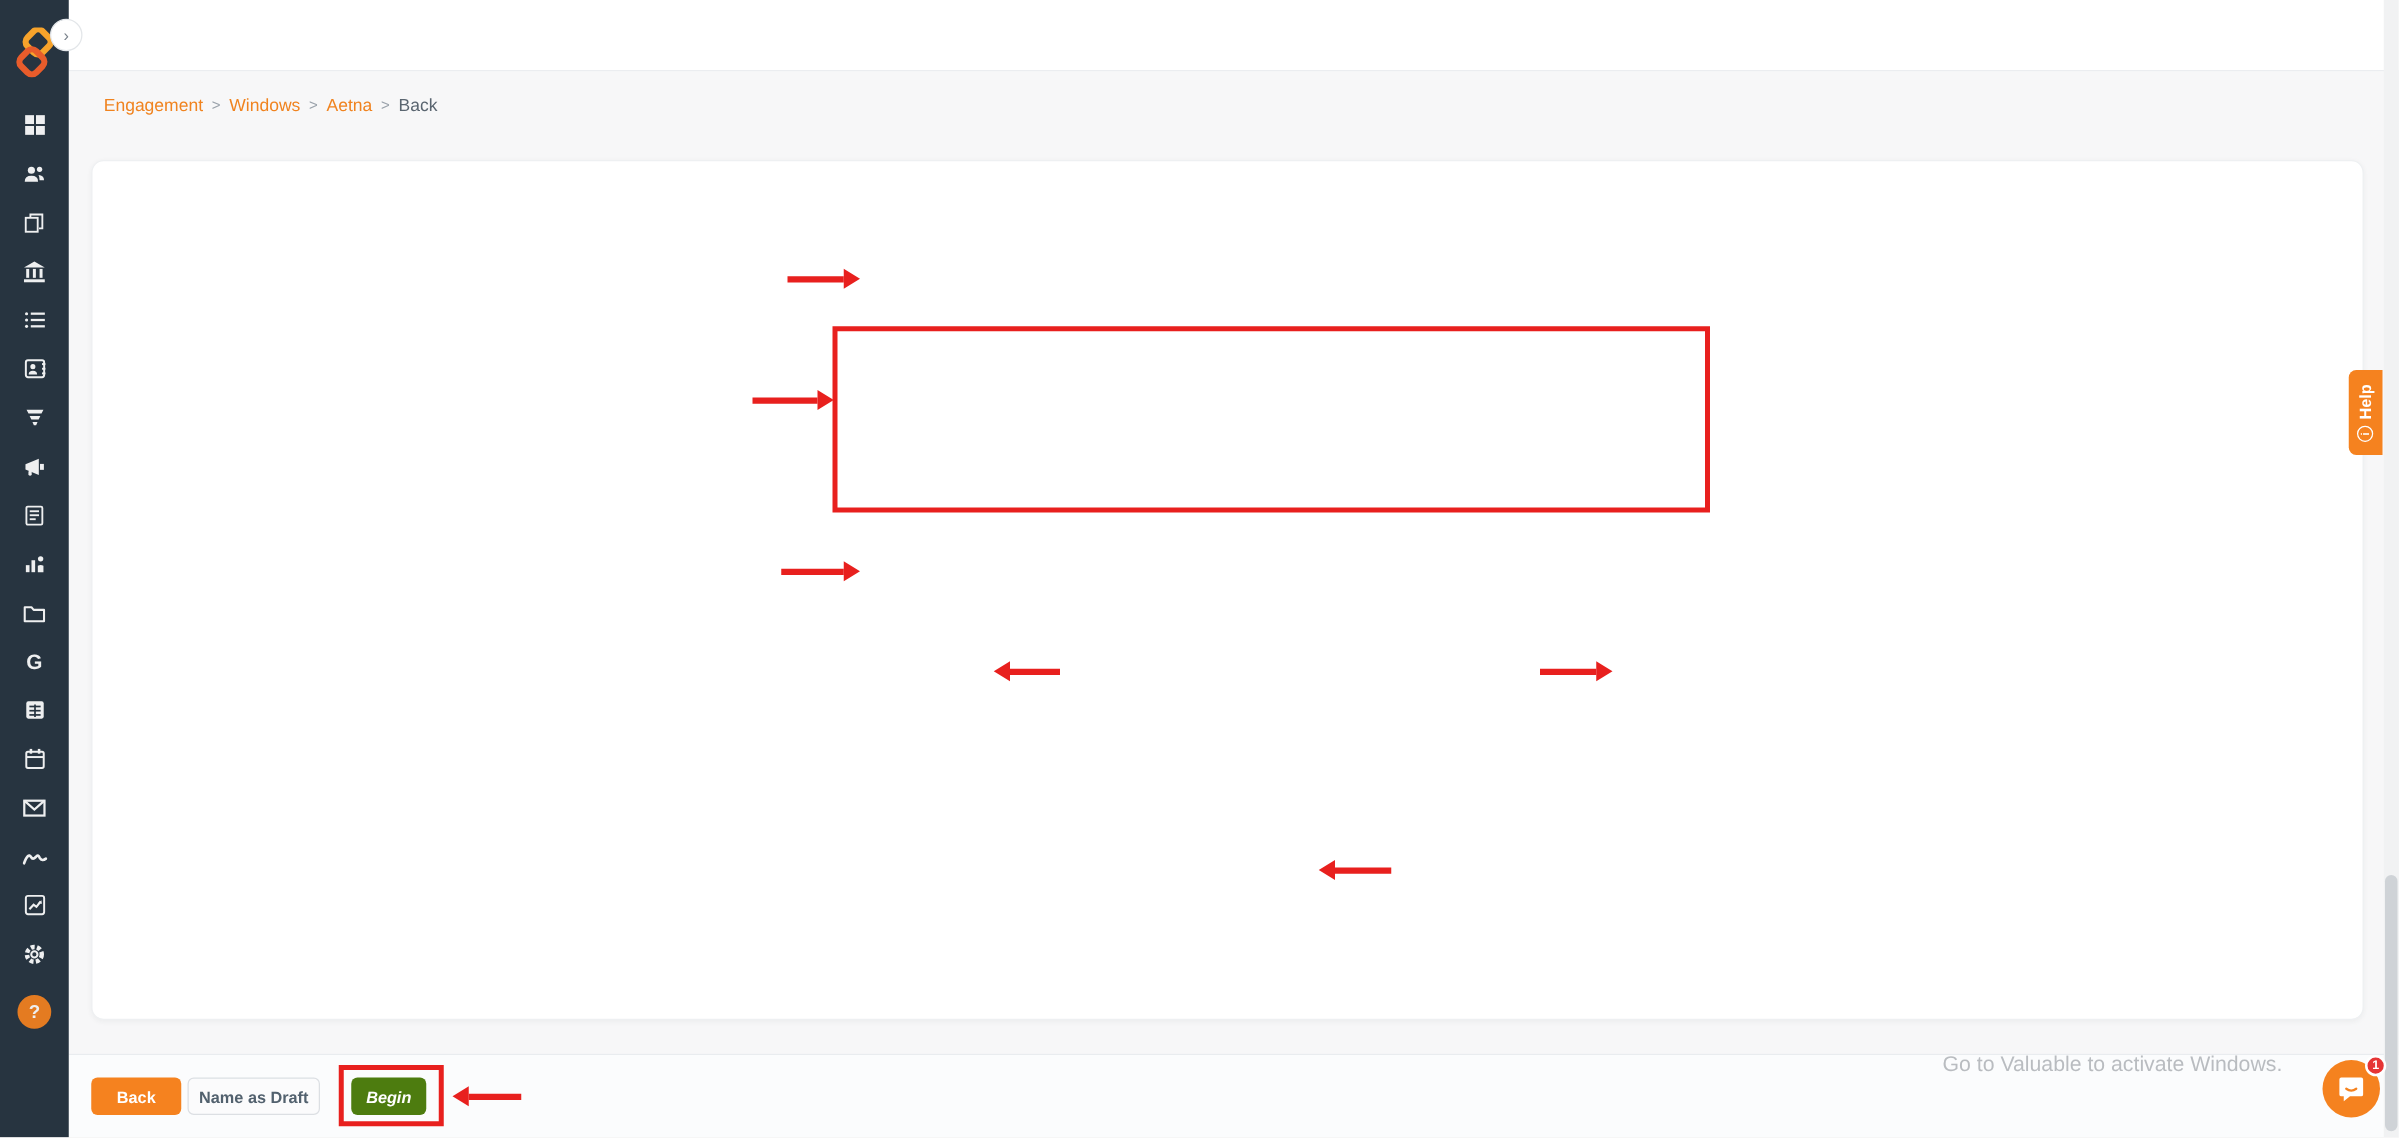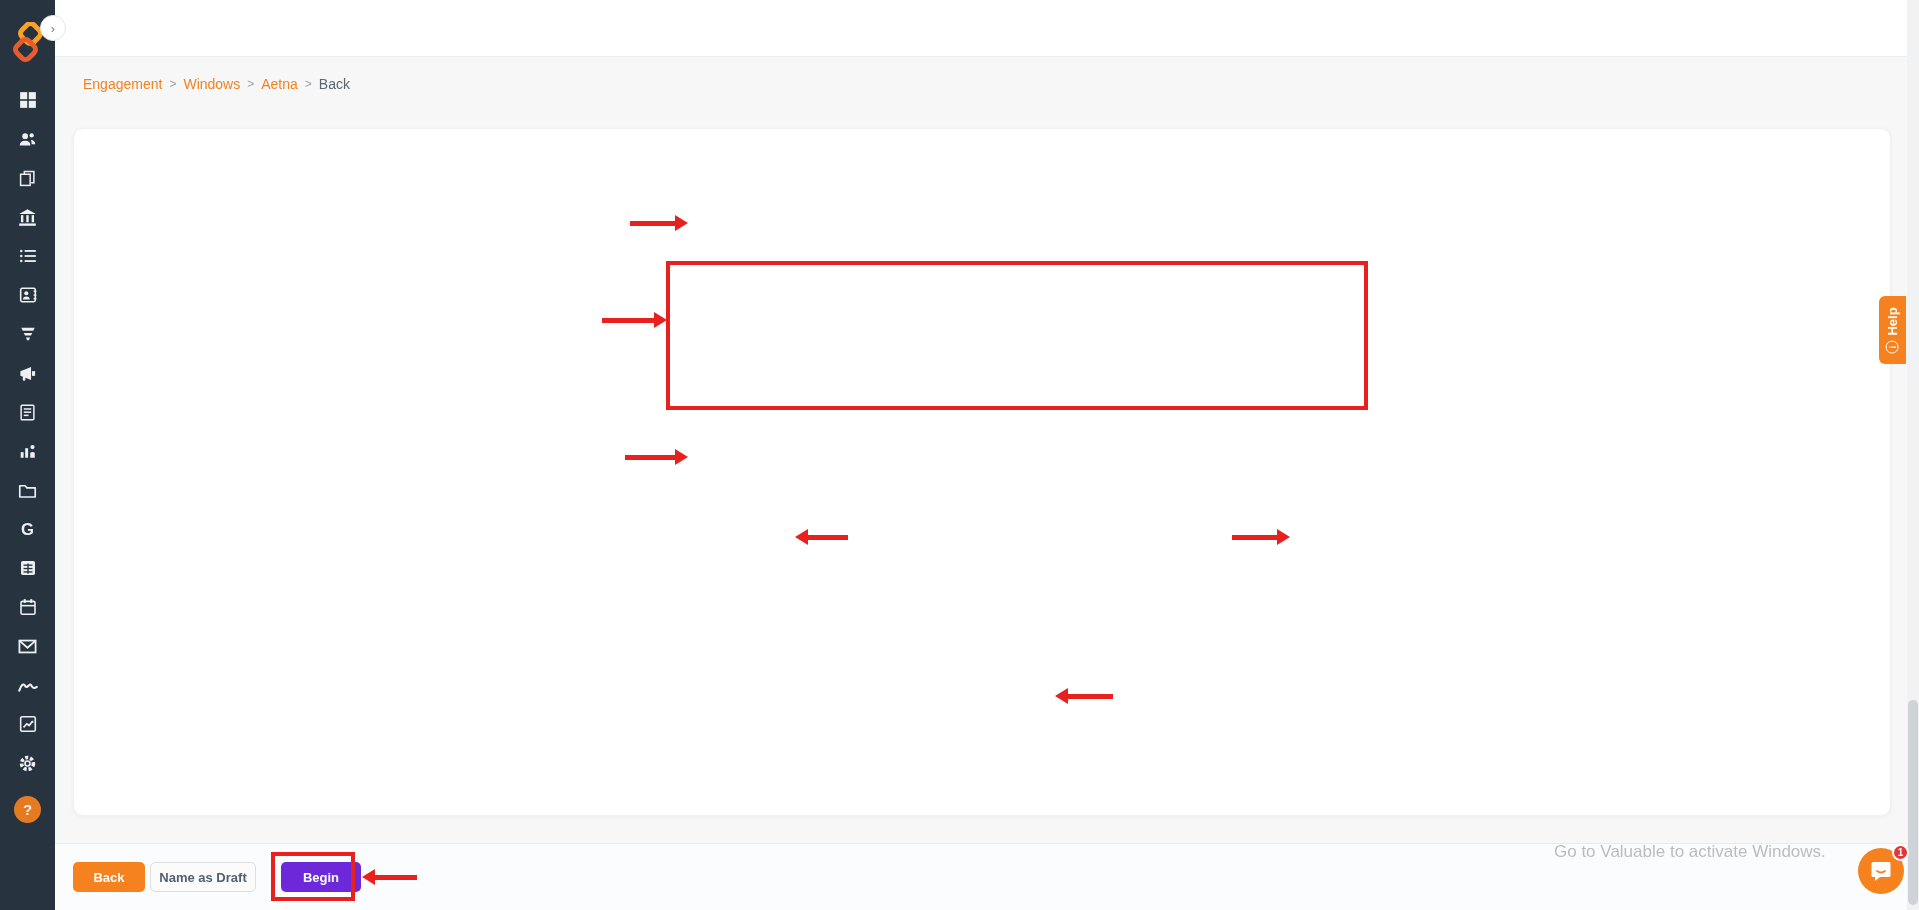--- a/index.html
+++ b/index.html
@@ -76,21 +76,21 @@
   .ann-box { position:absolute; border:4px solid #e8201e; z-index:12; pointer-events:none; }
   .arr { position:absolute; background:#e8201e; height:5px; z-index:13; pointer-events:none; }
   .arr.r::after { content:""; position:absolute; right:-13px; top:-6px; border-top:8.5px solid transparent; border-bottom:8.5px solid transparent; border-left:13px solid #e8201e; }
   .arr.l::after { content:""; position:absolute; left:-13px; top:-6px; border-top:8.5px solid transparent; border-bottom:8.5px solid transparent; border-right:13px solid #e8201e; }
 
   
   .footer { position:absolute; left:55px; top:843px; width:1864px; height:67px; background:#fbfcfd; border-top:1px solid #e9ecef; z-index:6; }
   .btn { position:absolute; top:862px; height:30px; border-radius:5px; display:flex; align-items:center; justify-content:center; font-size:13px; font-weight:bold; z-index:7; cursor:pointer; }
   .btn-back { left:73px; width:72px; background:#f5821f; color:#fff; }
   .btn-draft { left:150px; width:106px; background:#fbfbfc; border:1px solid #dcdfe3; color:#52616e; }
-  .btn-begin { left:281px; width:80px; background:#6d28d9; color:#fff; }
+  .btn-begin { left:281px; width:60px; background:#4d7c0f; color:#fff;font-style:italic; }
 
   
   .help-tab { position:absolute; right:13px; top:296px; width:27px; height:68px; background:#f5821f; border-radius:6px 0 0 6px; display:flex; align-items:center; justify-content:center; z-index:25; cursor:pointer; }
   .help-tab .inner { transform:rotate(-90deg); display:flex; align-items:center; gap:5px; color:#fff; font-size:13px; font-weight:bold; white-space:nowrap; }
   .info-dot { width:13px; height:13px; border-radius:50%; border:1.4px solid #fff; font-size:9px; font-weight:bold; display:flex; align-items:center; justify-content:center; }
   .info-dot::after { content:"i"; }
   .scrollbar { position:absolute; right:0; top:0; width:12px; height:910px; background:#f1f2f3; z-index:24; }
   .scroll-thumb { position:absolute; right:1px; top:700px; width:10px; height:205px; background:#cfd3d7; border-radius:5px; }
   .watermark1 { position:absolute; left:1554px; top:805px; font-size:29px; color:#9fa3a8; opacity:.8; z-index:15; }
   .watermark2 { position:absolute; left:1554px; top:842px; font-size:17px; color:#a9adb2; opacity:.8; z-index:15; }

